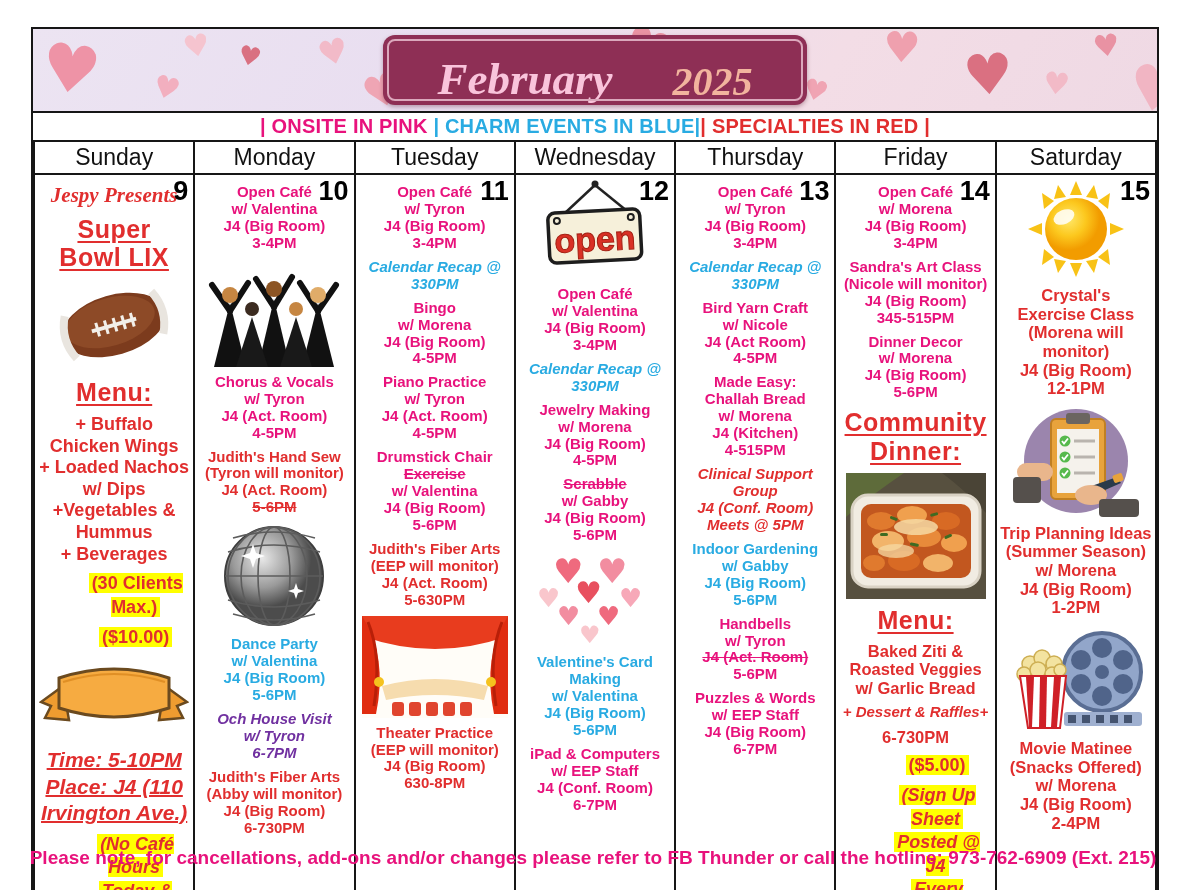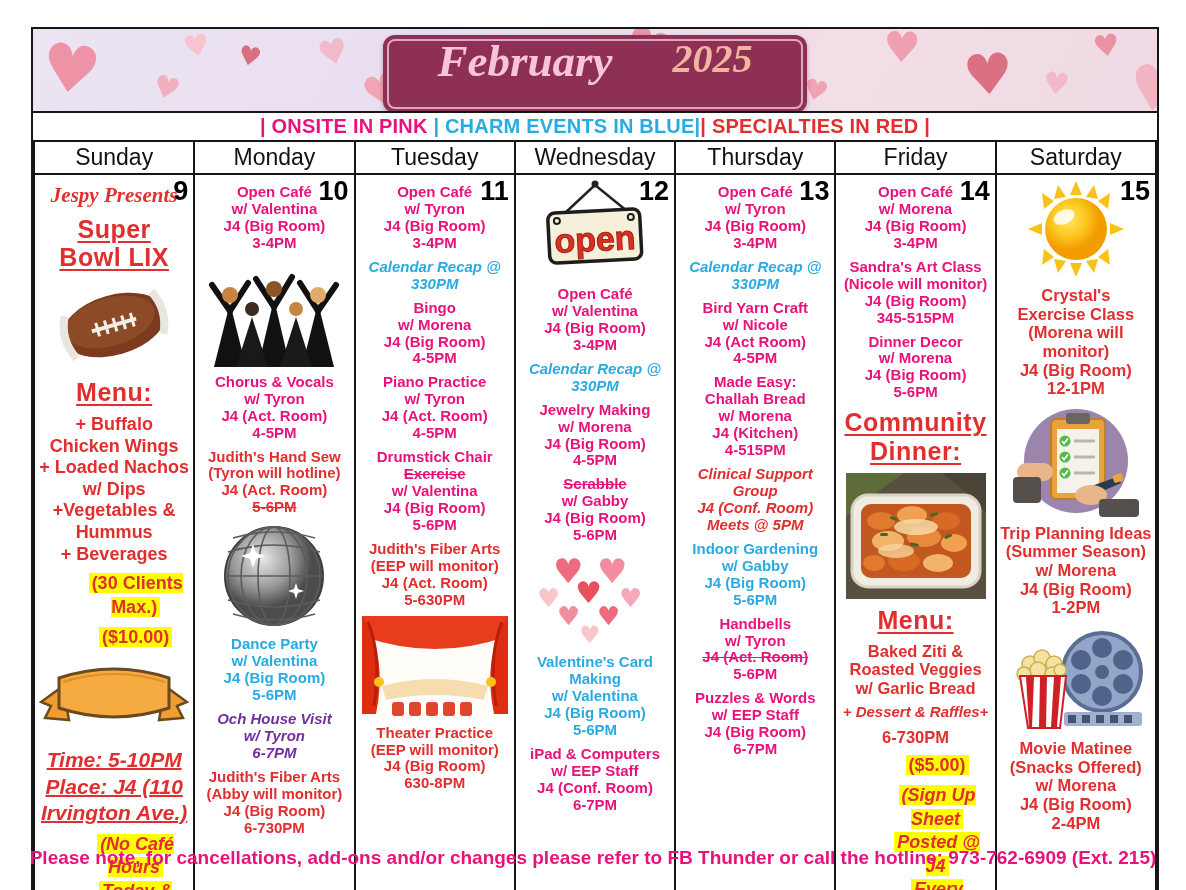--- a/index.html
+++ b/index.html
@@ -1,21 +1,21 @@
 <!DOCTYPE html>
 <html><head>
 <meta charset="utf-8">
 <style>
   html,body{margin:0;padding:0;background:#ffffff;}
   body{width:1186px;height:890px;position:relative;font-family:"Liberation Sans",sans-serif;overflow:hidden;}
   .frame{position:absolute;left:31px;top:27px;width:1124px;border:2px solid #161616;background:#fff;}
   
   .banner{position:relative;height:82px;background:linear-gradient(120deg,#ece4f2 0%,#e9def0 35%,#f3dde6 70%,#efd9e4 100%);border-bottom:2px solid #161616;overflow:hidden;}
   .heart{position:absolute;font-family:"DejaVu Sans",sans-serif;line-height:1;user-select:none;}
-  .plaque{position:absolute;left:50%;top:6px;transform:translateX(-50%);width:424px;height:78px;background:#8e2f55;border-radius:12px;display:flex;align-items:flex-start;justify-content:center;gap:20px;box-shadow:0 2px 4px rgba(90,30,50,.35);}
+  .plaque{position:absolute;left:50%;top:6px;transform:translateX(-50%);width:424px;height:70px;background:#8e2f55;border-radius:12px;display:flex;align-items:flex-end;justify-content:center;gap:20px;box-shadow:0 2px 4px rgba(90,30,50,.35);}
   .plaque::before{content:'';position:absolute;inset:4px;border:2px solid #dba8bc;border-radius:8px;pointer-events:none;}
   .plaque .month{font-family:"Liberation Serif",serif;font-style:italic;font-weight:bold;font-size:45px;color:#f9c4db;}
   .plaque .year{font-family:"Liberation Serif",serif;font-style:italic;font-weight:bold;font-size:40px;color:#f2b49e;margin-left:40px;}
   
   .legend{height:27px;display:flex;align-items:center;justify-content:center;background:#fff;font-weight:bold;font-size:20px;letter-spacing:.2px;white-space:pre;}
   
   table.cal{border-collapse:collapse;table-layout:fixed;width:1124px;background:#fff;}
   table.cal th{border:2px solid #161616;height:29px;font-weight:400;font-size:23px;color:#111;background:#fff;}
   table.cal td{border:2px solid #161616;vertical-align:top;height:671px;position:relative;padding:2px 1px 26px 1px;text-align:center;overflow:hidden;}
   .daynum{position:absolute;top:1px;right:5px;font-size:27px;font-weight:bold;color:#000;z-index:3;}
@@ -170,21 +170,21 @@
               <circle cx="88" cy="50" r="7" fill="#c68642"></circle>
             </svg>
             <div class="ev c-pink">
               <span class="line"><span>Chorus &amp; Vocals</span></span>
               <span class="line"><span>w/ Tyron</span></span>
               <span class="line"><span>J4 (Act. Room)</span></span>
               <span class="line"><span>4-5PM</span></span>
             </div>
             <div class="ev c-red">
               <span class="line"><span>Judith's Hand Sew</span></span>
-              <span class="line"><span>(Tyron will hotline)</span></span>
+              <span class="line"><span>(Tyron will monitor)</span></span>
               <span class="line"><span>J4 (Act. Room)</span></span>
               <span class="line strike"><span>5-6PM</span></span>
             </div>
             <svg class="img" width="108" height="106" viewBox="0 0 108 106">
               <defs>
                 <radialGradient id="dg" cx="38%" cy="32%">
                   <stop offset="0%" stop-color="#e8e8e8"></stop>
                   <stop offset="60%" stop-color="#9a9a9a"></stop>
                   <stop offset="100%" stop-color="#4c4c4c"></stop>
                 </radialGradient>

